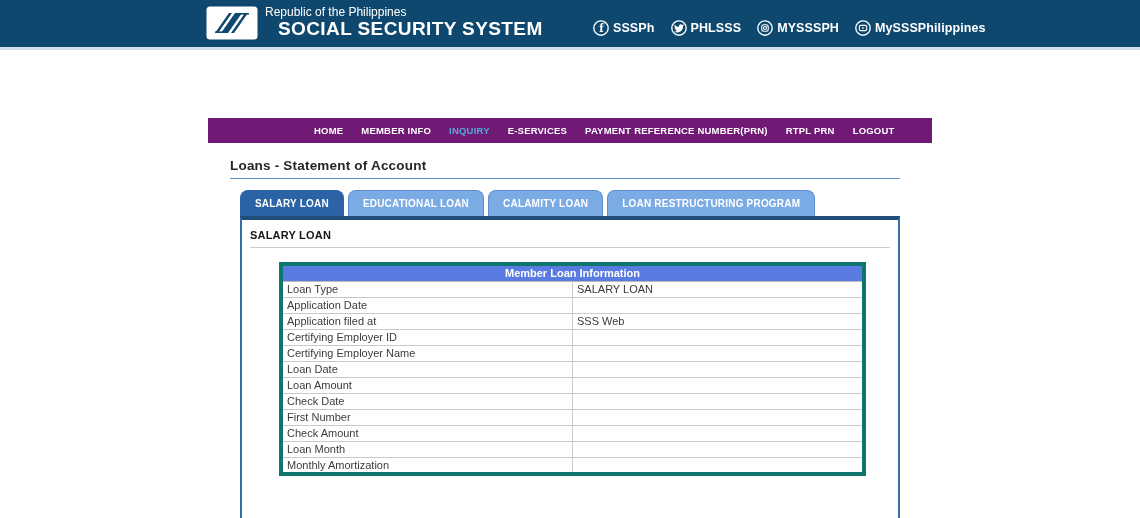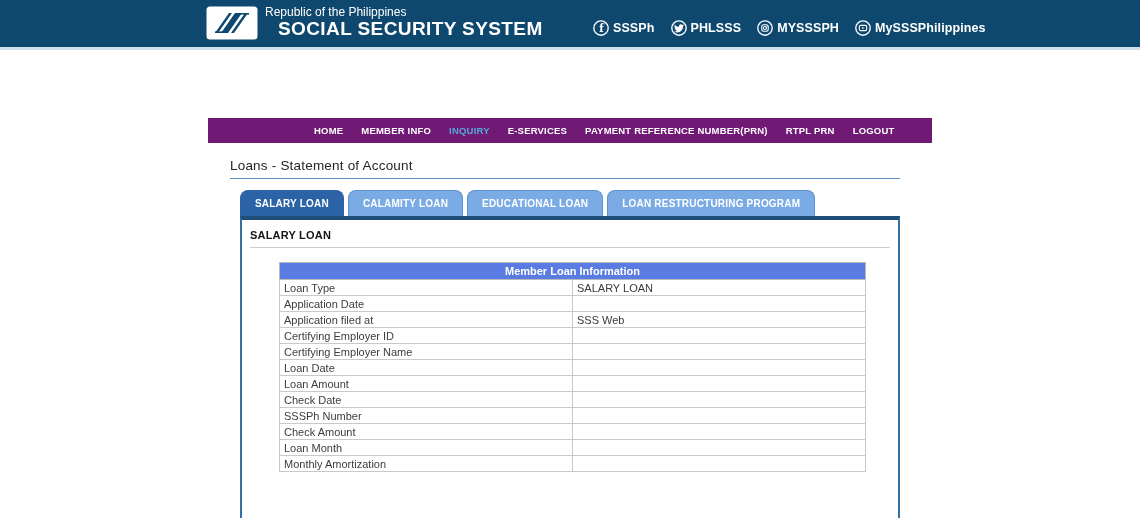--- a/index.html
+++ b/index.html
@@ -38,21 +38,21 @@
   }
   .nav-item {
     color: #ffffff; font-size: 9.5px; font-weight: bold; letter-spacing: 0.2px;
     text-decoration: none; white-space: nowrap; cursor: pointer;
   }
   .nav-item.active { color: #54a9dc; }
 
   
   .page-title {
     position: absolute; left: 230px; top: 158px;
-    font-size: 13.5px; font-weight: normal; color: #262626; letter-spacing: 0.2px;
+    font-size: 13.5px; font-weight: bold; color: #262626; letter-spacing: 0.2px;
   }
   .title-rule {
     position: absolute; left: 230px; top: 178px; width: 670px; height: 0;
     border-top: 1px solid #5e93c8;
   }
 
   
   .tabs { position: absolute; left: 240px; top: 190px; display: flex; gap: 4px; }
   .tab {
     height: 26px; line-height: 26px; padding: 0 14px;
@@ -74,21 +74,21 @@
   .section-heading {
     margin: 9px 8px 0 8px;
     font-size: 11px; font-weight: bold; color: #141414; letter-spacing: 0.2px;
   }
   .section-rule { margin: 6px 8px 0 8px; border-top: 1px solid #cccccc; height: 0; }
 
   table.loan-table {
     margin: 14px 0 0 37px;
     width: 587px;
     border-collapse: collapse;
-    border: 1px solid #0f766e;
+    border: 4px solid #0f766e;
     table-layout: fixed;
   }
   table.loan-table th {
     background: #5a7ce2; color: #ffffff;
     font-size: 11px; font-weight: bold;
     height: 17px; text-align: center;
     border: 1px solid #b9b9b9;
   }
   table.loan-table td {
     height: 16px; font-size: 11px; line-height: 14px;
@@ -162,22 +162,22 @@
     <a class="nav-item">PAYMENT REFERENCE NUMBER(PRN)</a>
     <a class="nav-item">RTPL PRN</a>
     <a class="nav-item">LOGOUT</a>
   </nav>
 
   <div class="page-title">Loans - Statement of Account</div>
   <div class="title-rule"></div>
 
   <div class="tabs">
     <div class="tab active">SALARY LOAN</div>
+    <div class="tab">EDUCATIONAL LOAN</div>
     <div class="tab">CALAMITY LOAN</div>
-    <div class="tab">EDUCATIONAL LOAN</div>
     <div class="tab">LOAN RESTRUCTURING PROGRAM</div>
   </div>
 
   <section class="panel">
     <div class="section-heading">SALARY LOAN</div>
     <div class="section-rule"></div>
 
     <table class="loan-table">
       <thead>
         <tr>
@@ -211,21 +211,21 @@
           </tr>
         <tr>
             <td class="lbl">Loan Amount</td>
             <td class="val"></td>
           </tr>
         <tr>
             <td class="lbl">Check Date</td>
             <td class="val"></td>
           </tr>
         <tr>
-            <td class="lbl">SSSPh Number</td>
+            <td class="lbl">First Number</td>
             <td class="val"></td>
           </tr>
         <tr>
             <td class="lbl">Check Amount</td>
             <td class="val"></td>
           </tr>
         <tr>
             <td class="lbl">Loan Month</td>
             <td class="val"></td>
           </tr>

